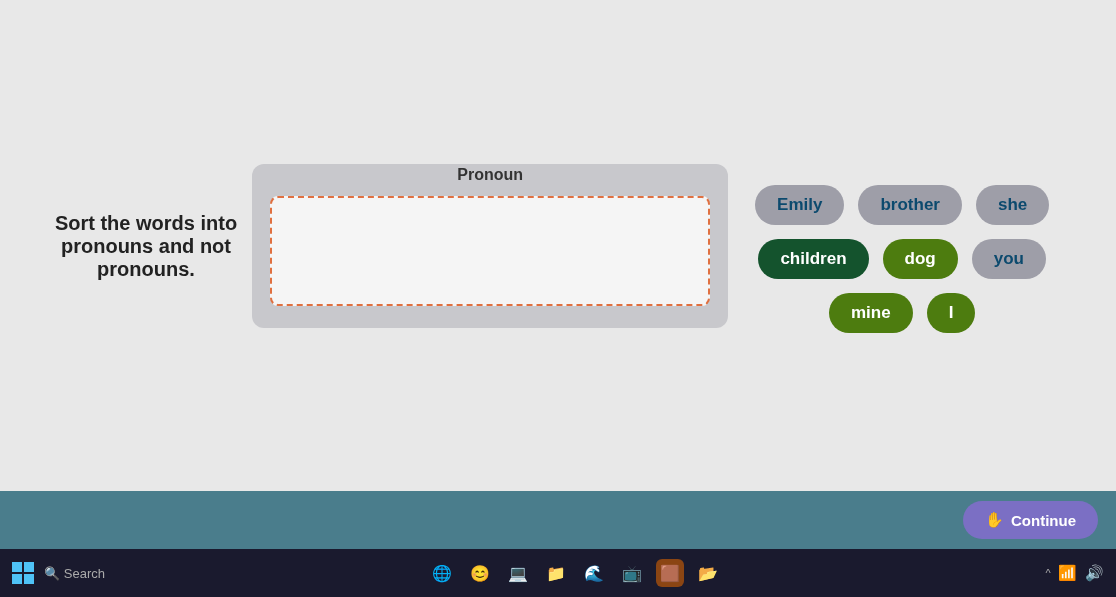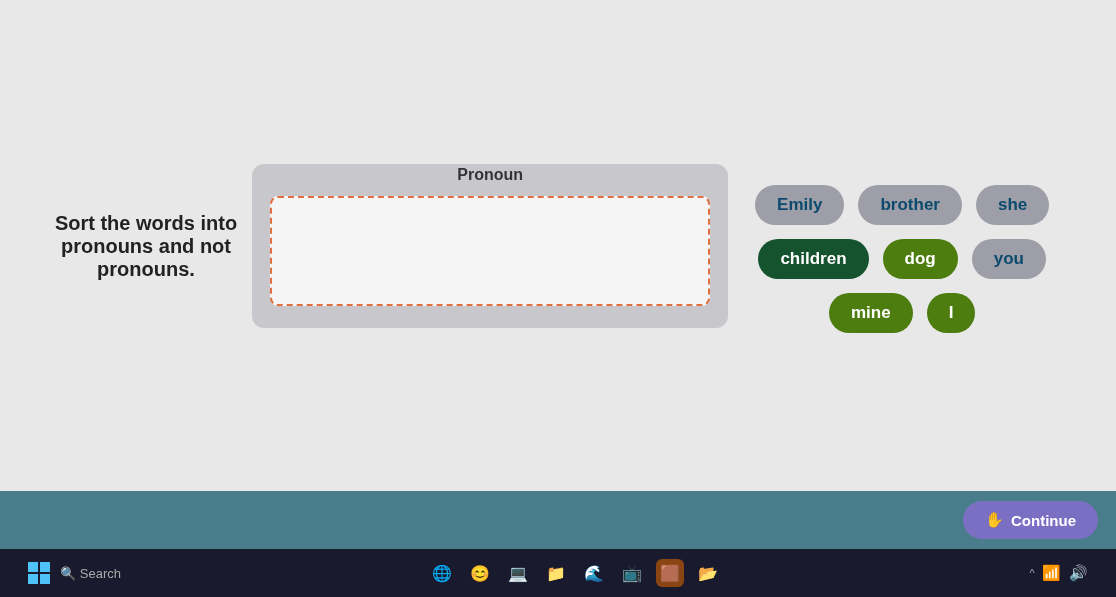--- a/index.html
+++ b/index.html
@@ -120,21 +120,21 @@
       display: flex;
       align-items: center;
       gap: 7px;
     }
 
     .taskbar {
       height: 48px;
       background: #1a1a2e;
       display: flex;
       align-items: center;
-      padding: 0 28px;
+      padding: 0 12px;
       gap: 8px;
     }
 
     .taskbar-start {
       display: flex;
       align-items: center;
       gap: 6px;
     }
 
     .win-icon {

